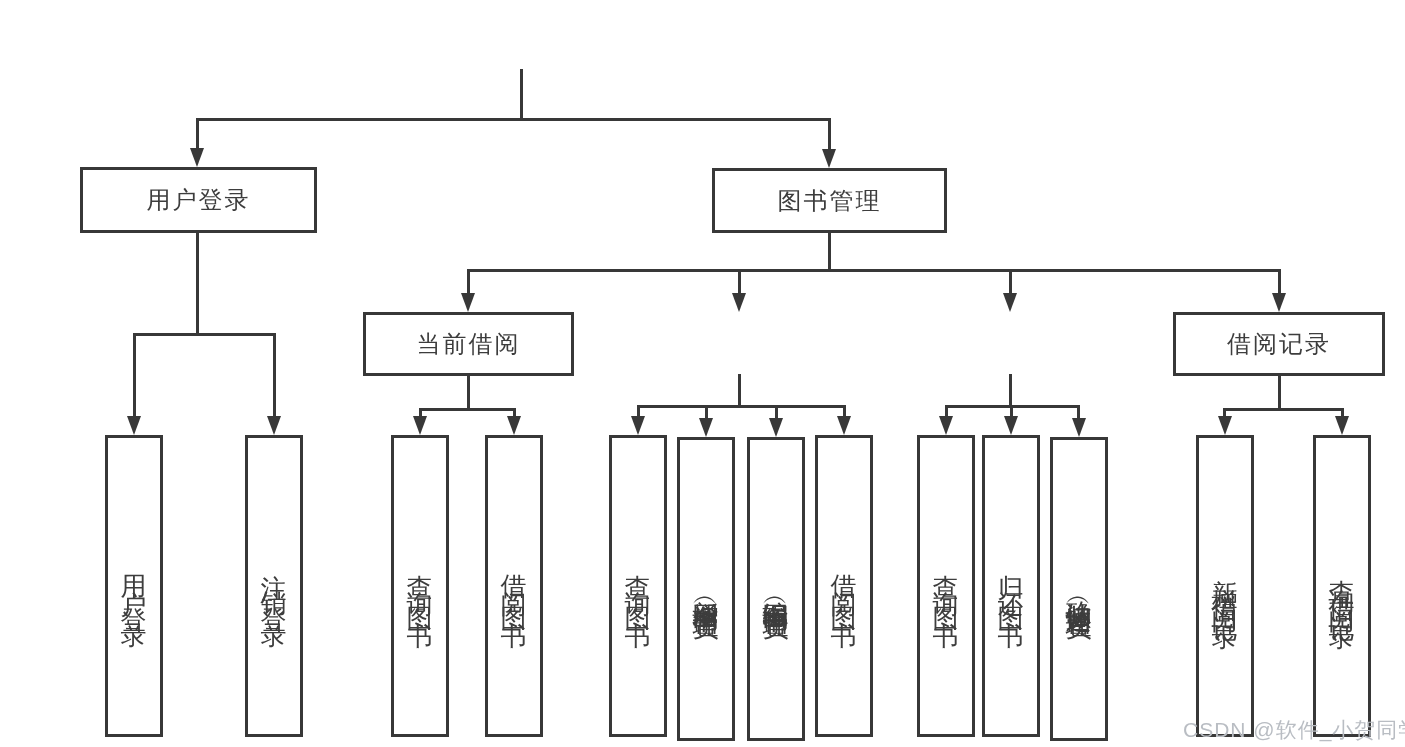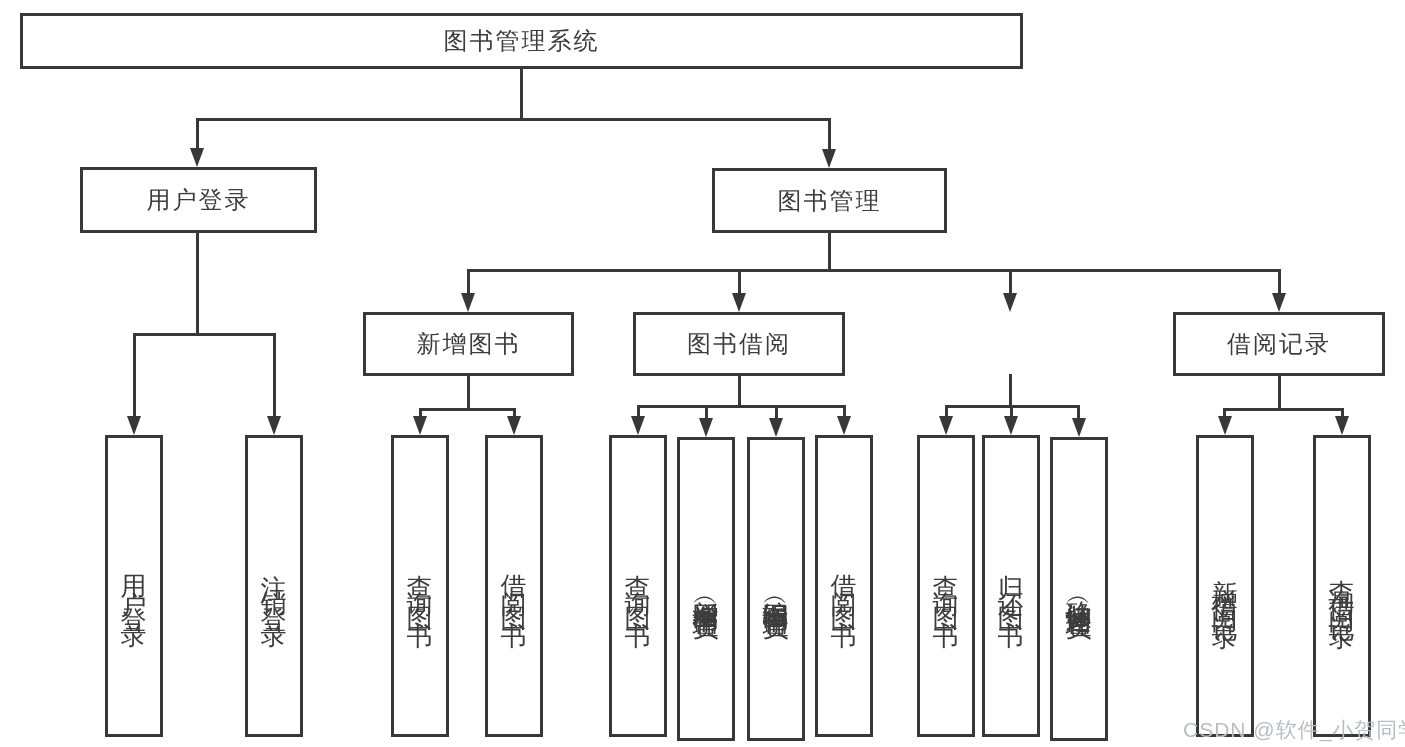--- a/index.html
+++ b/index.html
@@ -30,21 +30,20 @@
   .watermark {
     position:absolute; left:1183px; top:716px;
     font-size:21px; color:#b9bdc3; letter-spacing:1px; white-space:nowrap;
   }
 </style>
 </head>
 <body>
 
 <div class="stage">
 
-  <div class="box hlabel" style="left:20px;top:13px;width:1003px;height:56px;">图书管理系统</div>
 
   <div class="line" style="left:520px;top:69px;width:3px;height:49px;"></div>
   <div class="line" style="left:196px;top:118px;width:635px;height:3px;"></div>
   <div class="line" style="left:196px;top:118px;width:3px;height:31px;"></div>
   <div class="line" style="left:828px;top:118px;width:3px;height:32px;"></div>
   <div class="arrow" style="left:190px;top:148px;"></div>
   <div class="arrow" style="left:822px;top:149px;"></div>
 
   <div class="box hlabel" style="left:80px;top:167px;width:237px;height:66px;">用户登录</div>
   <div class="box hlabel" style="left:712px;top:168px;width:235px;height:65px;">图书管理</div>
@@ -60,22 +59,21 @@
   <div class="line" style="left:467px;top:269px;width:814px;height:3px;"></div>
   <div class="line" style="left:467px;top:269px;width:3px;height:26px;"></div>
   <div class="line" style="left:738px;top:269px;width:3px;height:26px;"></div>
   <div class="line" style="left:1009px;top:269px;width:3px;height:26px;"></div>
   <div class="line" style="left:1278px;top:269px;width:3px;height:26px;"></div>
   <div class="arrow" style="left:461px;top:293px;"></div>
   <div class="arrow" style="left:732px;top:293px;"></div>
   <div class="arrow" style="left:1003px;top:293px;"></div>
   <div class="arrow" style="left:1272px;top:293px;"></div>
 
-  <div class="box hlabel" style="left:363px;top:312px;width:211px;height:64px;">新增图书</div>
-  <div class="box hlabel" style="left:633px;top:312px;width:212px;height:64px;">图书借阅</div>
+  <div class="box hlabel" style="left:363px;top:312px;width:211px;height:64px;">当前借阅</div>
   <div class="box hlabel" style="left:1173px;top:312px;width:212px;height:64px;">借阅记录</div>
 
   <div class="line" style="left:467px;top:374px;width:3px;height:34px;"></div>
   <div class="line" style="left:419px;top:408px;width:97px;height:3px;"></div>
   <div class="line" style="left:419px;top:408px;width:3px;height:10px;"></div>
   <div class="line" style="left:513px;top:408px;width:3px;height:10px;"></div>
   <div class="arrow" style="left:413px;top:416px;"></div>
   <div class="arrow" style="left:507px;top:416px;"></div>
 
   <div class="line" style="left:738px;top:374px;width:3px;height:31px;"></div>

